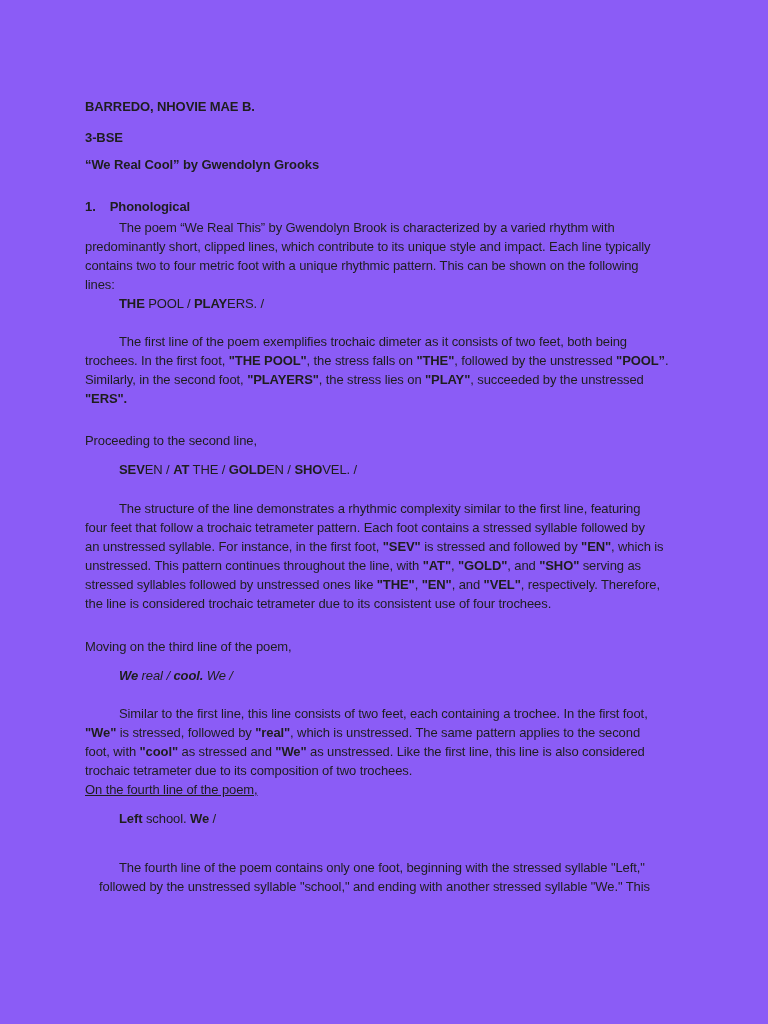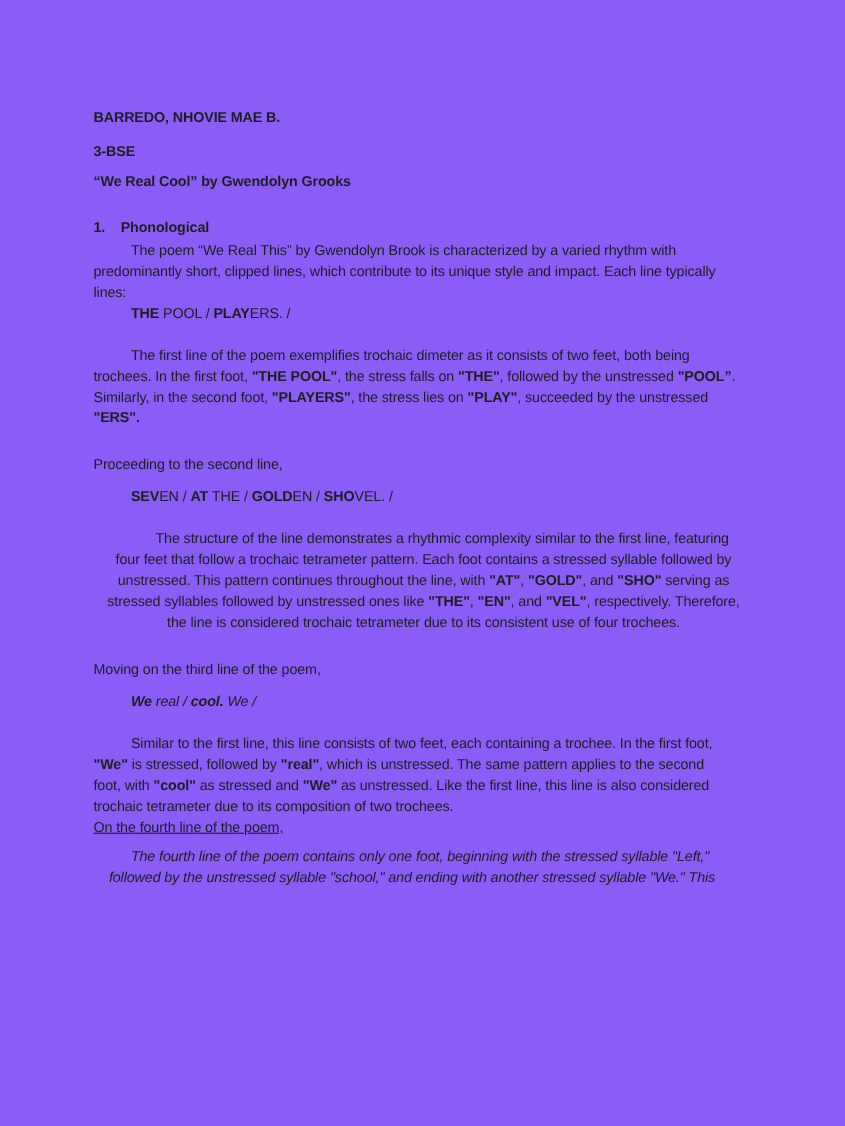--- a/index.html
+++ b/index.html
@@ -30,27 +30,27 @@
 
   
   [data-name="author-line"]{margin-top:0;}
   [data-name="class-line"]{margin-top:12px;}
   [data-name="doc-title"]{margin-top:8px;}
   [data-name="section-heading"]{margin-top:23px;}
   [data-name="para-phonological-1"]{margin-top:2px;}
   [data-name="para-first-line-analysis"]{margin-top:19px;}
   [data-name="lead-second-line"]{margin-top:23px;}
   [data-name="verse-line-2"]{margin-top:10px;}
-  [data-name="para-second-line-analysis"]{margin-top:20px;text-align:center;}
+  [data-name="para-second-line-analysis"]{margin-top:20px;}
   [data-name="lead-third-line"]{margin-top:24px;}
   [data-name="verse-line-3"]{margin-top:10px;font-style:italic;}
   [data-name="para-third-line-analysis"]{margin-top:19px;}
   [data-name="lead-fourth-line"]{text-decoration:underline;}
   [data-name="verse-line-4"]{margin-top:10px;}
-  [data-name="para-fourth-line-analysis"]{margin-top:8px;font-style:italic;}
+  [data-name="para-fourth-line-analysis"]{margin-top:30px;}
 </style>
 </head>
 <body>
 
 <div class="page" data-name="document-page">
   <div class="content" data-name="page-content">
       <div class="block" data-name="author-line">
         <div class="line" data-name="author-line-line"><span class="b" data-name="bold-text-run">BARREDO, NHOVIE MAE B.</span></div>
       </div>
       <div class="block" data-name="class-line">
@@ -58,55 +58,60 @@
       </div>
       <div class="block center" data-name="doc-title">
         <div class="line" data-name="doc-title-line"><span class="b" data-name="bold-text-run">“We Real Cool” by Gwendolyn Grooks</span></div>
       </div>
       <div class="block" data-name="section-heading">
         <div class="line" data-name="section-heading-line"><span class="b" data-name="bold-text-run">1.</span><span data-name="text-run">    </span><span class="b" data-name="bold-text-run">Phonological</span></div>
       </div>
       <div class="block" data-name="para-phonological-1">
         <div class="line ind1" data-name="para-phonological-1-line"><span data-name="text-run">The poem “We Real This” by Gwendolyn Brook is characterized by a varied rhythm with</span></div>
         <div class="line" data-name="para-phonological-1-line"><span data-name="text-run">predominantly short, clipped lines, which contribute to its unique style and impact. Each line typically</span></div>
+        <div class="line" data-name="para-phonological-1-line"><span data-name="text-run">contains two to four metric foot with a unique rhythmic pattern. This can be shown on the following</span></div>
         <div class="line" data-name="para-phonological-1-line"><span data-name="text-run">lines:</span></div>
         <div class="line ind1" data-name="para-phonological-1-line"><span class="b" data-name="bold-text-run">THE</span><span data-name="text-run"> POOL / </span><span class="b" data-name="bold-text-run">PLAY</span><span data-name="text-run">ERS. /</span></div>
       </div>
       <div class="block" data-name="para-first-line-analysis">
         <div class="line ind1" data-name="para-first-line-analysis-line"><span data-name="text-run">The first line of the poem exemplifies trochaic dimeter as it consists of two feet, both being</span></div>
         <div class="line" data-name="para-first-line-analysis-line"><span data-name="text-run">trochees. In the first foot, </span><span class="b" data-name="bold-text-run">"THE POOL"</span><span data-name="text-run">, the stress falls on </span><span class="b" data-name="bold-text-run">"THE"</span><span data-name="text-run">, followed by the unstressed </span><span class="b" data-name="bold-text-run">"POOL”</span><span data-name="text-run">.</span></div>
         <div class="line" data-name="para-first-line-analysis-line"><span data-name="text-run">Similarly, in the second foot, </span><span class="b" data-name="bold-text-run">"PLAYERS"</span><span data-name="text-run">, the stress lies on </span><span class="b" data-name="bold-text-run">"PLAY"</span><span data-name="text-run">, succeeded by the unstressed</span></div>
         <div class="line" data-name="para-first-line-analysis-line"><span class="b" data-name="bold-text-run">"ERS".</span></div>
       </div>
       <div class="block" data-name="lead-second-line">
         <div class="line" data-name="lead-second-line-line"><span data-name="text-run">Proceeding to the second line,</span></div>
       </div>
       <div class="block" data-name="verse-line-2">
         <div class="line ind1" data-name="verse-line-2-line"><span class="b" data-name="bold-text-run">SEV</span><span data-name="text-run">EN / </span><span class="b" data-name="bold-text-run">AT</span><span data-name="text-run"> THE / </span><span class="b" data-name="bold-text-run">GOLD</span><span data-name="text-run">EN / </span><span class="b" data-name="bold-text-run">SHO</span><span data-name="text-run">VEL. /</span></div>
       </div>
       <div class="block" data-name="para-second-line-analysis">
         <div class="line ind1" data-name="para-second-line-analysis-line"><span data-name="text-run">The structure of the line demonstrates a rhythmic complexity similar to the first line, featuring</span></div>
         <div class="line" data-name="para-second-line-analysis-line"><span data-name="text-run">four feet that follow a trochaic tetrameter pattern. Each foot contains a stressed syllable followed by</span></div>
+        <div class="line" data-name="para-second-line-analysis-line"><span data-name="text-run">an unstressed syllable. For instance, in the first foot, </span><span class="b" data-name="bold-text-run">"SEV"</span><span data-name="text-run"> is stressed and followed by </span><span class="b" data-name="bold-text-run">"EN"</span><span data-name="text-run">, which is</span></div>
         <div class="line" data-name="para-second-line-analysis-line"><span data-name="text-run">unstressed. This pattern continues throughout the line, with </span><span class="b" data-name="bold-text-run">"AT"</span><span data-name="text-run">, </span><span class="b" data-name="bold-text-run">"GOLD"</span><span data-name="text-run">, and </span><span class="b" data-name="bold-text-run">"SHO"</span><span data-name="text-run"> serving as</span></div>
         <div class="line" data-name="para-second-line-analysis-line"><span data-name="text-run">stressed syllables followed by unstressed ones like </span><span class="b" data-name="bold-text-run">"THE"</span><span data-name="text-run">, </span><span class="b" data-name="bold-text-run">"EN"</span><span data-name="text-run">, and </span><span class="b" data-name="bold-text-run">"VEL"</span><span data-name="text-run">, respectively. Therefore,</span></div>
         <div class="line" data-name="para-second-line-analysis-line"><span data-name="text-run">the line is considered trochaic tetrameter due to its consistent use of four trochees.</span></div>
       </div>
       <div class="block" data-name="lead-third-line">
         <div class="line" data-name="lead-third-line-line"><span data-name="text-run">Moving on the third line of the poem,</span></div>
       </div>
       <div class="block" data-name="verse-line-3">
         <div class="line ind1" data-name="verse-line-3-line"><span class="b" data-name="bold-text-run">We</span><span data-name="text-run"> real / </span><span class="b" data-name="bold-text-run">cool.</span><span data-name="text-run"> We /</span></div>
       </div>
       <div class="block" data-name="para-third-line-analysis">
         <div class="line ind1" data-name="para-third-line-analysis-line"><span data-name="text-run">Similar to the first line, this line consists of two feet, each containing a trochee. In the first foot,</span></div>
         <div class="line" data-name="para-third-line-analysis-line"><span class="b" data-name="bold-text-run">"We"</span><span data-name="text-run"> is stressed, followed by </span><span class="b" data-name="bold-text-run">"real"</span><span data-name="text-run">, which is unstressed. The same pattern applies to the second</span></div>
         <div class="line" data-name="para-third-line-analysis-line"><span data-name="text-run">foot, with </span><span class="b" data-name="bold-text-run">"cool"</span><span data-name="text-run"> as stressed and </span><span class="b" data-name="bold-text-run">"We"</span><span data-name="text-run"> as unstressed. Like the first line, this line is also considered</span></div>
         <div class="line" data-name="para-third-line-analysis-line"><span data-name="text-run">trochaic tetrameter due to its composition of two trochees.</span></div>
       </div>
       <div class="block" data-name="lead-fourth-line">
         <div class="line" data-name="lead-fourth-line-line"><span data-name="text-run">On the fourth line of the poem,</span></div>
       </div>
+      <div class="block" data-name="verse-line-4">
+        <div class="line ind1" data-name="verse-line-4-line"><span class="b" data-name="bold-text-run">Left</span><span data-name="text-run"> school. </span><span class="b" data-name="bold-text-run">We</span><span data-name="text-run"> /</span></div>
+      </div>
       <div class="block" data-name="para-fourth-line-analysis">
         <div class="line ind1" data-name="para-fourth-line-analysis-line"><span data-name="text-run">The fourth line of the poem contains only one foot, beginning with the stressed syllable "Left,"</span></div>
         <div class="line ind2" data-name="para-fourth-line-analysis-line"><span data-name="text-run">followed by the unstressed syllable "school," and ending with another stressed syllable "We." This</span></div>
       </div>
     </div>
 </div>
 
 </body></html>

